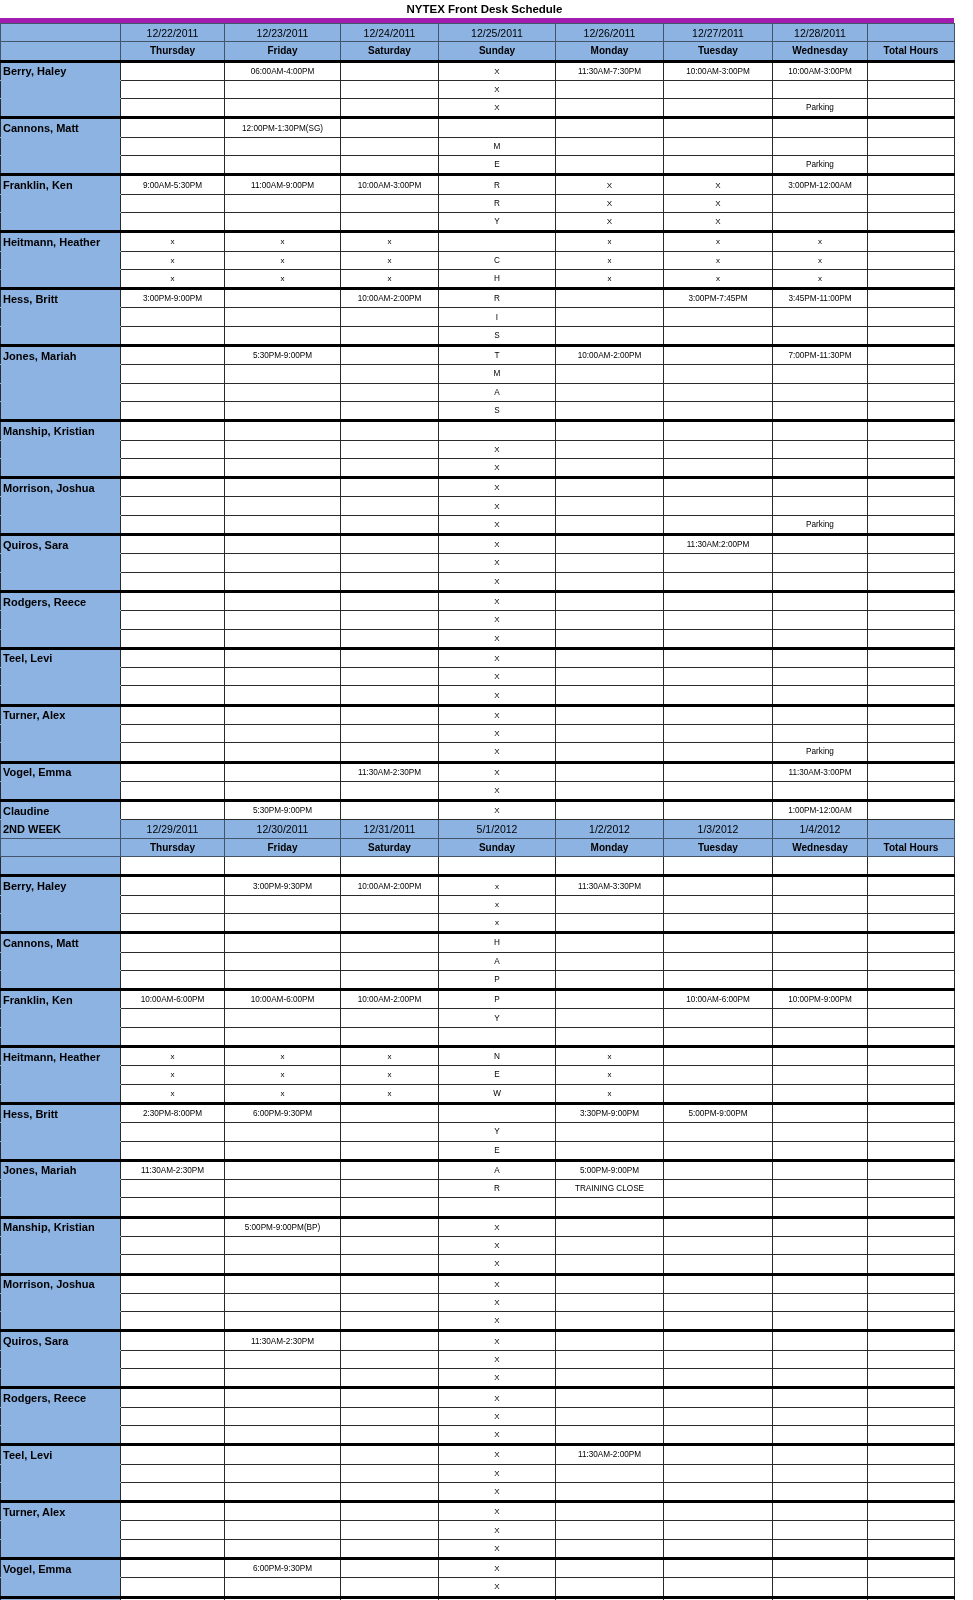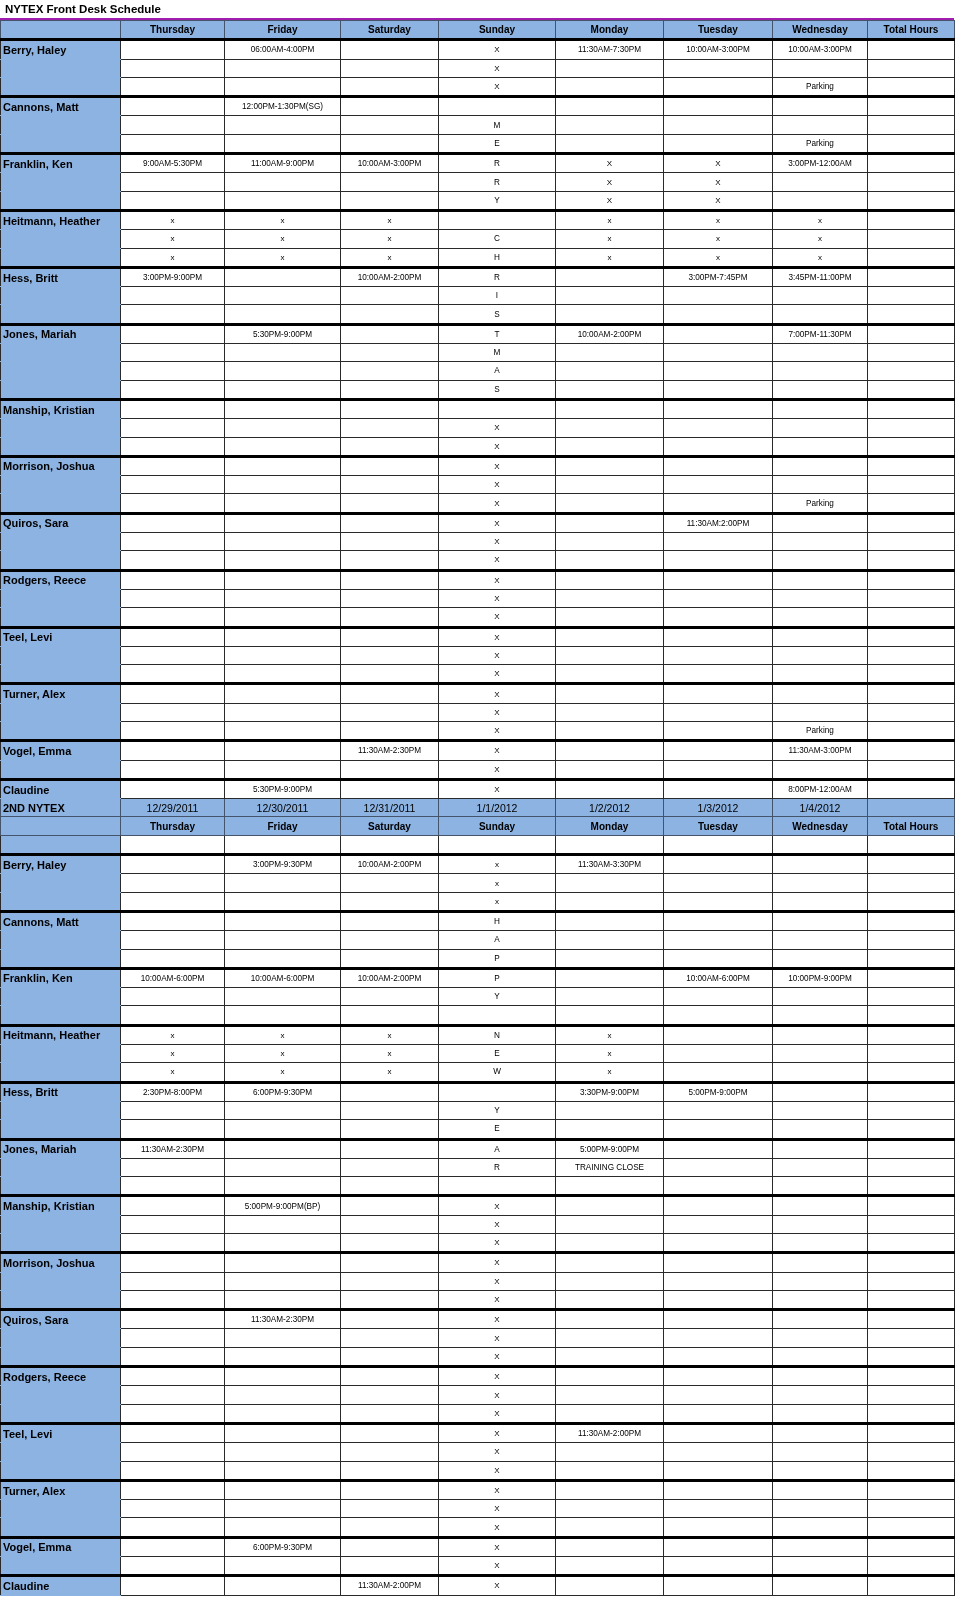--- a/index.html
+++ b/index.html
@@ -1,18 +1,18 @@
 <!DOCTYPE html>
 <html><head>
 <meta charset="utf-8">
 <style>
   html, body { margin:0; padding:0; background:#ffffff; }
   body { width:973px; height:1600px; overflow:hidden; font-family:"Liberation Sans", sans-serif; color:#000; }
   .sheet { position:relative; width:954px; }
-  .title { height:18px; line-height:19px; font-size:11.5px; font-weight:bold; padding-left:5px; border-bottom:2px solid #a21caf; }
+  .title { height:18px; line-height:19px; font-size:11.5px; font-weight:bold; padding-left:15px; border-bottom:5px solid #a21caf;text-align:center; }
   table { border-collapse:collapse; table-layout:fixed; width:954px; }
   col.c-name { width:120px; }
   col.c-thu { width:104px; }
   col.c-fri { width:116px; }
   col.c-sat { width:98px; }
   col.c-sun { width:117px; }
   col.c-mon { width:108px; }
   col.c-tue { width:109px; }
   col.c-wed { width:95px; }
   col.c-tot { width:87px; }
@@ -37,20 +37,31 @@
         <col class="c-thu">
         <col class="c-fri">
         <col class="c-sat">
         <col class="c-sun">
         <col class="c-mon">
         <col class="c-tue">
         <col class="c-wed">
         <col class="c-tot">
     </colgroup>
     <tbody id="tbody">
+        <tr class="hdr dates">
+          <td class="name"></td>
+          <td>12/22/2011</td>
+          <td>12/23/2011</td>
+          <td>12/24/2011</td>
+          <td>12/25/2011</td>
+          <td>12/26/2011</td>
+          <td>12/27/2011</td>
+          <td>12/28/2011</td>
+          <td></td>
+        </tr>
         <tr class="hdr days">
           <td class="name"></td>
           <td>Thursday</td>
           <td>Friday</td>
           <td>Saturday</td>
           <td>Sunday</td>
           <td>Monday</td>
           <td>Tuesday</td>
           <td>Wednesday</td>
           <td>Total Hours</td>
@@ -485,29 +496,29 @@
           <td class="cell"></td>
         </tr>
         <tr class="first">
           <td class="name">Claudine</td>
           <td class="cell"></td>
           <td class="cell">5:30PM-9:00PM</td>
           <td class="cell"></td>
           <td class="cell xmark">X</td>
           <td class="cell"></td>
           <td class="cell"></td>
-          <td class="cell">8:00PM-12:00AM</td>
+          <td class="cell">1:00PM-12:00AM</td>
           <td class="cell"></td>
         </tr>
         <tr class="hdr dates">
-          <td class="name">2ND NYTEX</td>
+          <td class="name">2ND WEEK</td>
           <td>12/29/2011</td>
           <td>12/30/2011</td>
           <td>12/31/2011</td>
-          <td>1/1/2012</td>
+          <td>5/1/2012</td>
           <td>1/2/2012</td>
           <td>1/3/2012</td>
           <td>1/4/2012</td>
           <td></td>
         </tr>
         <tr class="hdr days">
           <td class="name"></td>
           <td>Thursday</td>
           <td>Friday</td>
           <td>Saturday</td>

